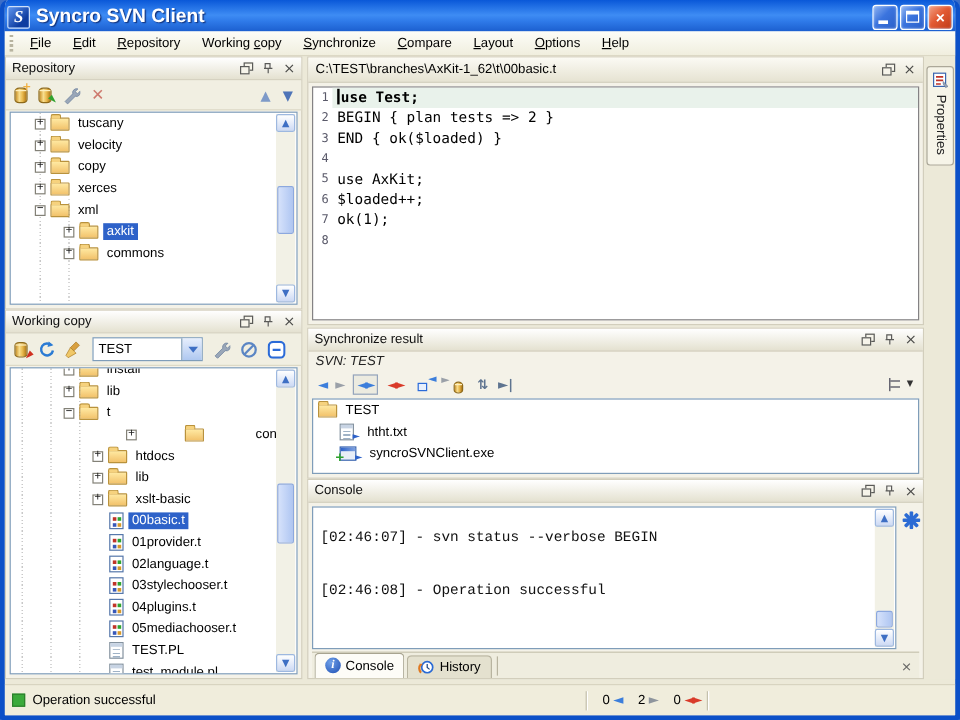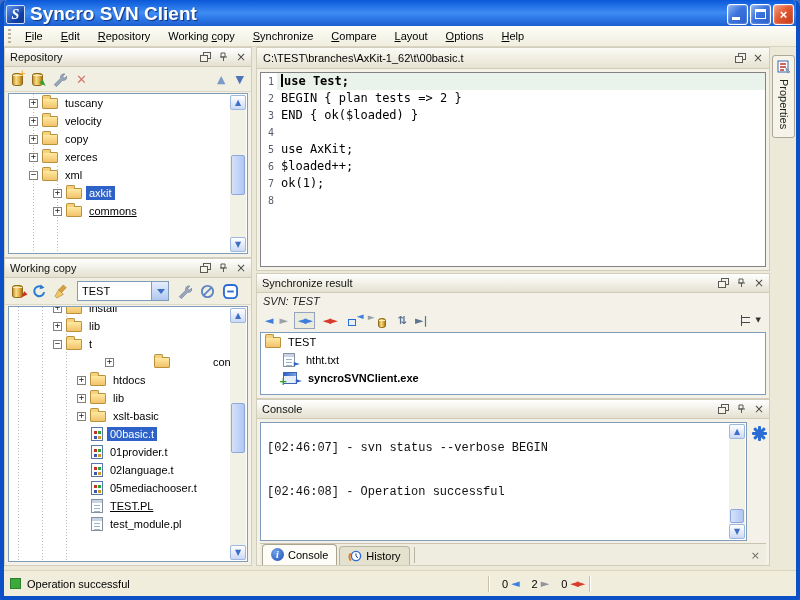--- a/index.html
+++ b/index.html
@@ -9,21 +9,21 @@
     background:#ECE9D8; border:4px solid #0C50C8; border-top:none;
     border-radius:7px 7px 2px 2px; overflow:hidden; }
 
   
   .titlebar { position:absolute; left:-4px; right:-4px; top:0; height:30px;
     background:linear-gradient(180deg,#0A58D8 0%,#3E8CF4 42%,#2E79E8 60%,#1353C4 100%);
     border-radius:6px 6px 0 0; display:flex; align-items:center; padding:2px 6px 4px 6px; }
   .logo { width:19px; height:19px; margin-right:5px; border-radius:2px;
     background:linear-gradient(135deg,#5E95F0,#0E3CA0 70%); border:1px solid #CFE0FA;
     color:#fff; font:bold italic 14px/17px "Liberation Serif",serif; text-align:center; }
-  .wtitle { color:#fff; font-weight:bold; font-size:19px; text-shadow:1px 1px 1px #10307A; }
+  .wtitle { color:#fff; font-weight:bold; font-size:16px; text-shadow:1px 1px 1px #10307A; }
   .wbtns { margin-left:auto; display:flex; gap:2px; }
   .wbtn { width:21px; height:21px; border:1px solid #fff; border-radius:3px; position:relative;
     background:linear-gradient(135deg,#8FB4F2 0%,#3B74DE 45%,#2A5FC8 100%);
     box-shadow:inset 0 0 2px rgba(255,255,255,.6); }
   .wbtn.close { background:linear-gradient(135deg,#F2A286 0%,#E35A33 45%,#BE3A18 100%); }
   .g-min { position:absolute; left:4px; bottom:4px; width:8px; height:3px; background:#fff; }
   .g-max { position:absolute; left:4px; top:4px; width:11px; height:10px;
     border:1px solid #fff; border-top:3px solid #fff; }
   .g-x { position:absolute; left:0; top:0; width:100%; color:#fff; font:bold 13px/19px "Liberation Sans",sans-serif; text-align:center; }
 
@@ -255,21 +255,21 @@
         <div class="trow" style="padding-left:20px;">
             <span class="exp minus"></span>
             <span class="fold"></span>
             <span class="tlabel">xml</span>
           </div>
         <div class="trow" style="padding-left:44px;">
             <span class="exp plus"></span>
             <span class="fold"></span>
             <span class="tlabel sel">axkit</span>
           </div>
-        <div class="trow" style="padding-left:44px;text-decoration:underline;">
+        <div class="trow" style="padding-left:44px;">
             <span class="exp plus"></span>
             <span class="fold"></span>
             <span class="tlabel">commons</span>
           </div>
         <div class="sb">
           <span class="ab up">▲</span>
           <span class="ab dn">▼</span>
           <span class="th" style="top:60px; height:40px;"></span>
         </div>
       </div>
@@ -360,23 +360,31 @@
         <div class="trow" style="padding-left:82px;">
             <span class="doc-t"></span>
             <span class="tlabel">01provider.t</span>
           </div>
         <div class="trow" style="padding-left:82px;">
             <span class="doc-t"></span>
             <span class="tlabel">02language.t</span>
           </div>
         <div class="trow" style="padding-left:82px;">
             <span class="doc-t"></span>
+            <span class="tlabel">03stylechooser.t</span>
+          </div>
+        <div class="trow" style="padding-left:82px;">
+            <span class="doc-t"></span>
+            <span class="tlabel">04plugins.t</span>
+          </div>
+        <div class="trow" style="padding-left:82px;">
+            <span class="doc-t"></span>
             <span class="tlabel">05mediachooser.t</span>
           </div>
-        <div class="trow" style="padding-left:82px;text-decoration:underline;">
+        <div class="trow" style="padding-left:82px;">
             <span class="doc-n"></span>
             <span class="tlabel">TEST.PL</span>
           </div>
         <div class="trow" style="padding-left:82px;">
             <span class="doc-n"></span>
             <span class="tlabel">test_module.pl</span>
           </div>
         <div class="sb">
           <span class="ab up">▲</span>
           <span class="ab dn">▼</span>
@@ -476,21 +484,21 @@
             <span class="doc-n" style="position:relative;">
               <i class="ovl-arrow">►</i>
             </span>
             <span class="tlabel" style="padding-left:7px;">htht.txt</span>
           </div>
         <div class="trow" style="padding-left:22px;">
             <span class="doc-exe">
               <i class="ovl-plus">+</i>
               <i class="ovl-arrow">►</i>
             </span>
-            <span class="tlabel" style="padding-left:7px;font-weight:bold;">syncroSVNClient.exe</span>
+            <span class="tlabel" style="padding-left:7px;">syncroSVNClient.exe</span>
           </div>
       </div>
     </div>
 
     <div class="panel" style="left:252px; top:352px; width:514px; height:167px;">
       <div class="phead">
         <span>Console</span>
         <span class="hic">
           <span class="ic-restore">
               <i class="b"></i>

